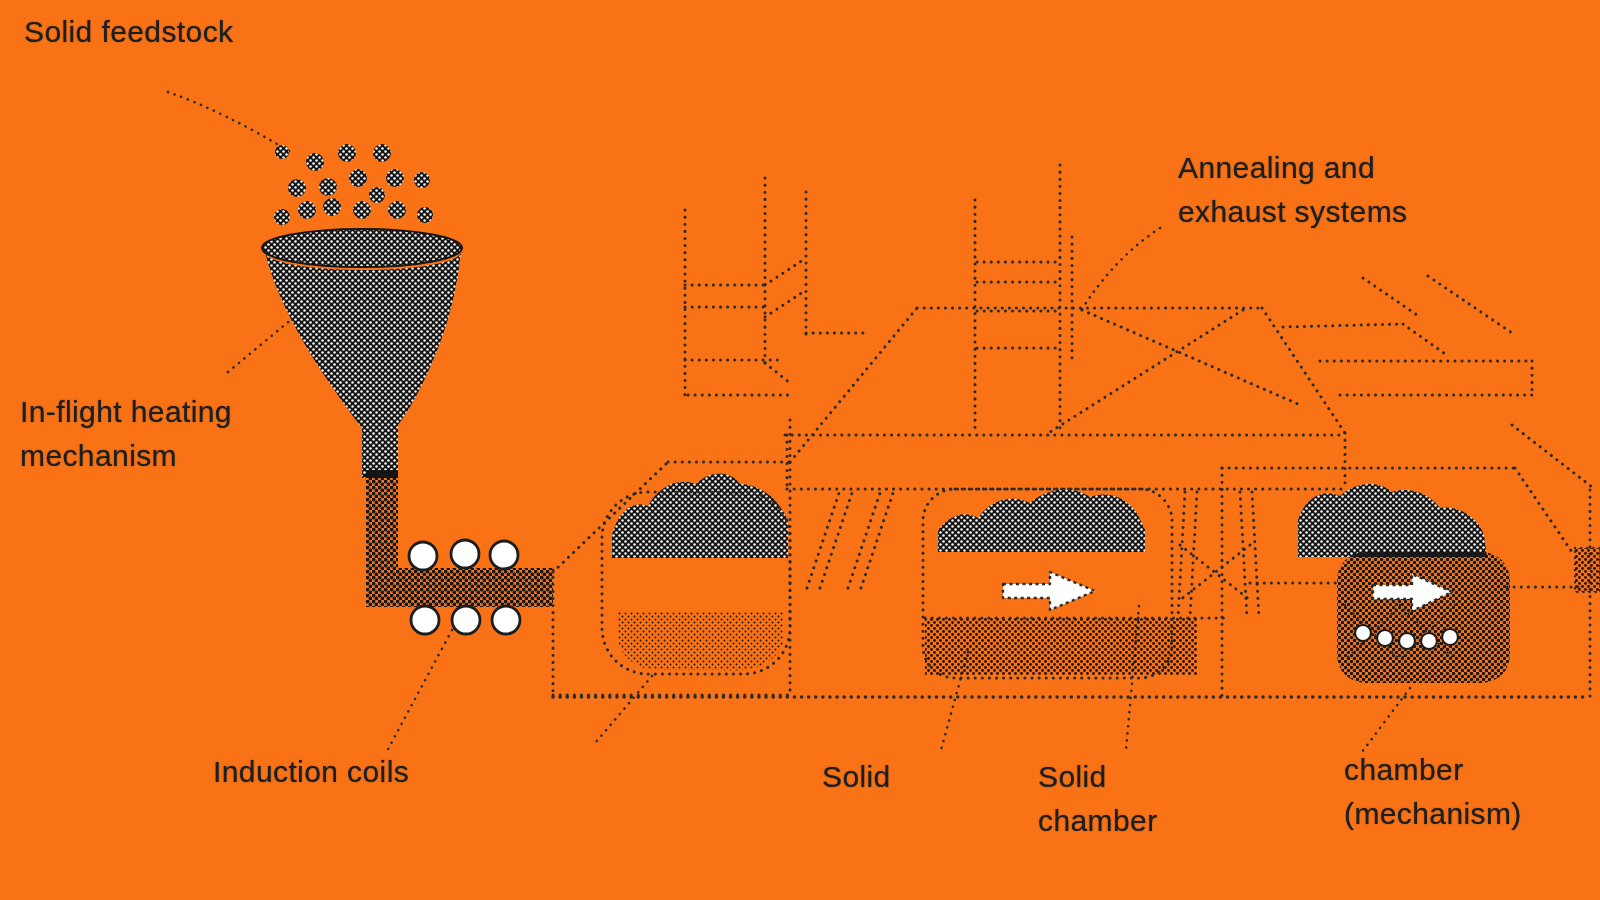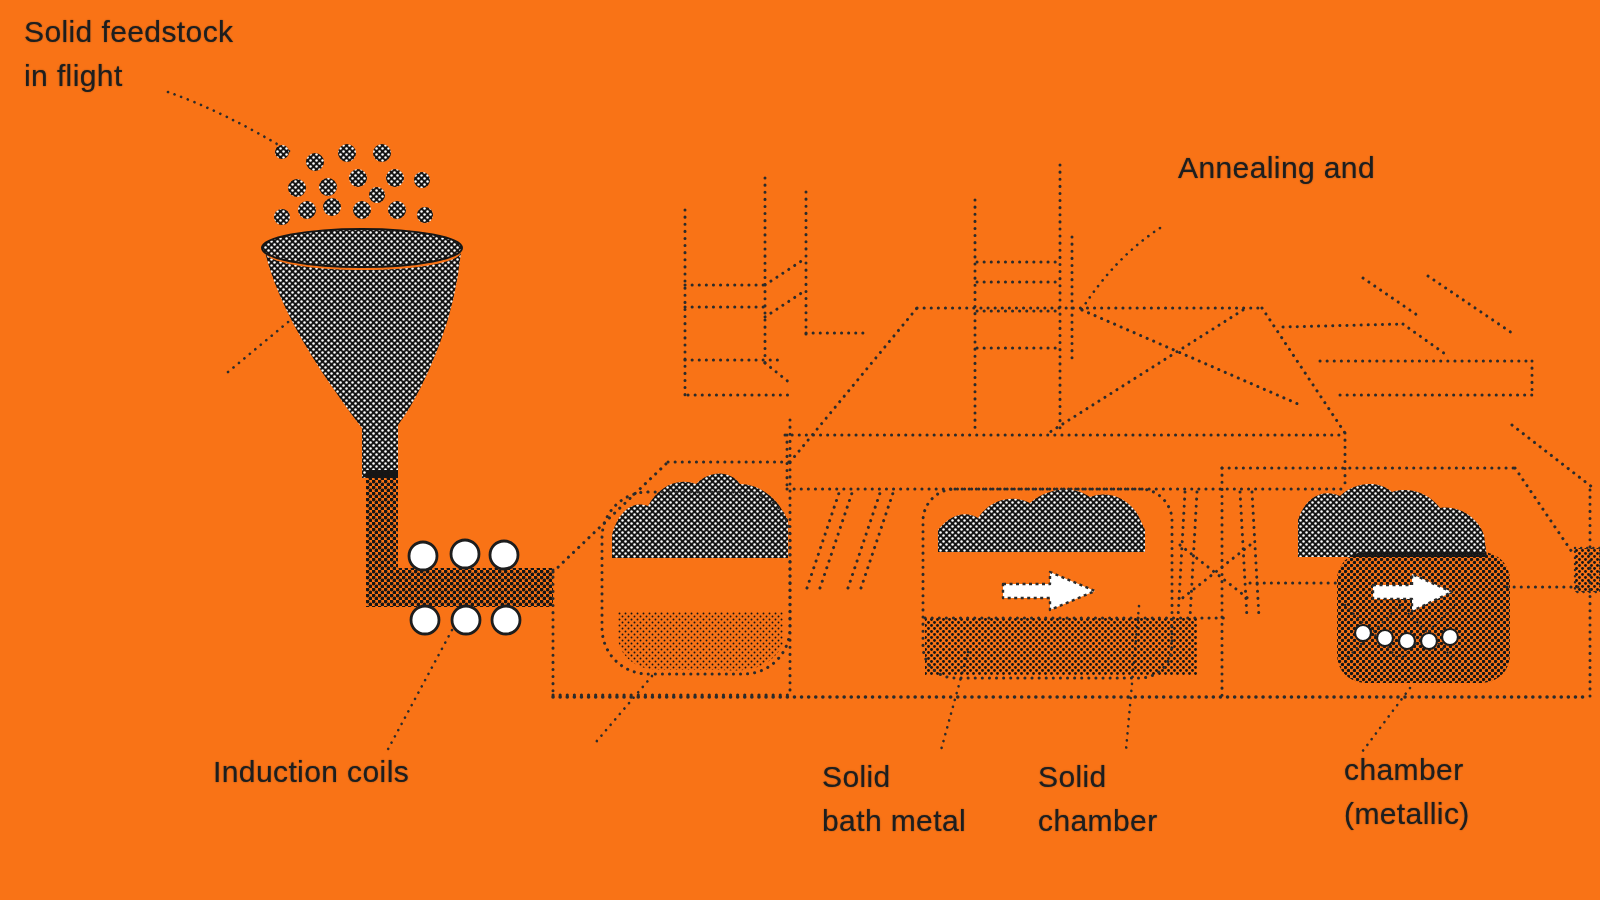--- a/index.html
+++ b/index.html
@@ -213,41 +213,44 @@
   </g>
 
   <g fill="#ffffff" stroke="#2b2b2b" stroke-width="2.4" stroke-dasharray="3 3.5" stroke-linejoin="round">
     <path d="M1003,584 L1050,584 L1050,572 L1095,591 L1050,610 L1050,598 L1003,598 Z"></path>
     <path d="M1373,585 L1412,585 L1412,574 L1452,592 L1412,611 L1412,599 L1373,599 Z"></path>
   </g>
 </svg>
 
 <div class="lbl" style="left:24px;top:10px">
   <span>Solid feedstock</span>
-  <span>in flight</span>
-</div>
-
+</div>
+
+<div class="lbl" style="left:20px;top:390px">
+  <span>In-flight heating</span>
+  <span>mechanism</span>
+</div>
 
 <div class="lbl" style="left:1178px;top:146px">
   <span>Annealing and</span>
+  <span>exhaust systems</span>
 </div>
 
 <div class="lbl" style="left:213px;top:750px">
   <span>Induction coils</span>
 </div>
 
 
 <div class="lbl" style="left:822px;top:755px">
   <span>Solid</span>
-  <span>bath metal</span>
 </div>
 
 <div class="lbl" style="left:1038px;top:755px">
   <span>Solid</span>
   <span>chamber</span>
 </div>
 
 <div class="lbl" style="left:1344px;top:748px">
   <span>chamber</span>
-  <span>(metallic)</span>
+  <span>(mechanism)</span>
 </div>
 
 </div>
 
 </body></html>

